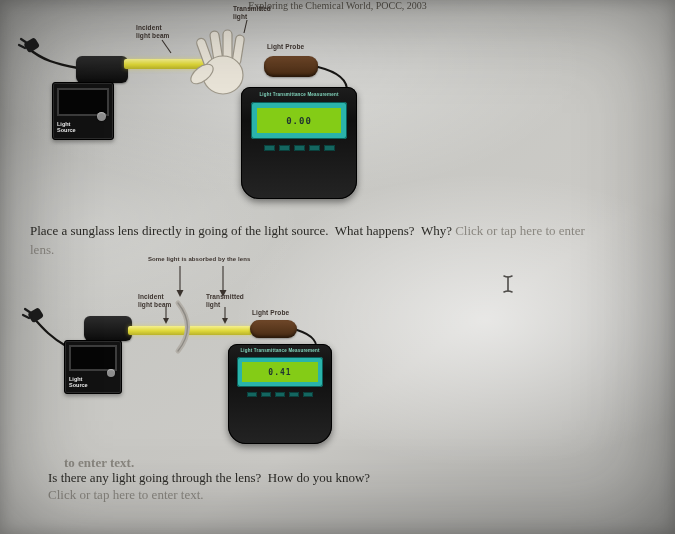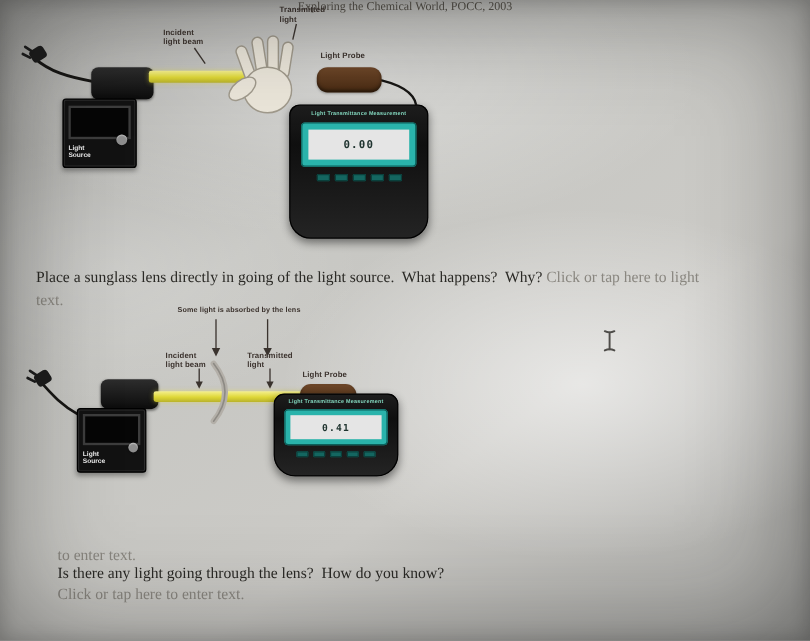--- a/index.html
+++ b/index.html
@@ -75,45 +75,45 @@
 
   
   .meter { position:absolute; z-index:2;
            background:linear-gradient(#1e1e1e,#0f0f0f 30%,#242424);
            border-radius:9px 9px 18px 18px;
            box-shadow:0 3px 7px rgba(0,0,0,.45), inset 0 0 0 1px #000; }
   .meter-title { position:absolute; left:0; right:0; text-align:center;
                  font:700 4.5px/1 "Liberation Sans",sans-serif; color:#82d5bd; letter-spacing:.2px; }
   .meter-frame { position:absolute; background:#2ab3ab; border-radius:3px;
                  box-shadow: inset 0 0 0 1px #0b615c; }
-  .meter-screen { position:absolute; inset:6px; background:#e5e5e5;
+  .meter-screen { position:absolute; inset:6px; background:#84cc16;
                   display:flex; align-items:center; justify-content:center;
                   font:700 9px "DejaVu Sans Mono",monospace; color:#203430; letter-spacing:1px; }
   .meter-buttons { position:absolute; left:0; right:0; display:flex; justify-content:center; gap:4px; }
   .meter-buttons span { width:11px; height:6px; background:#146660; border-radius:1px;
                         box-shadow: inset 0 0 0 1px #0a403c; }
   .m1 { left:241px; top:87px; width:116px; height:112px; }
   .m1 .meter-title { top:6px; }
   .m1 .meter-frame { left:10px; top:15px; width:96px; height:37px; }
   .m1 .meter-buttons { top:58px; }
-  .m2 { left:228px; top:328px; width:104px; height:69px; }
+  .m2 { left:228px; top:344px; width:104px; height:100px; }
   .m2 .meter-title { top:5px; }
   .m2 .meter-frame { left:9px; top:13px; width:86px; height:30px; }
   .m2 .meter-screen { inset:5px; font-size:8px; }
   .m2 .meter-buttons { top:48px; }
   .m2 .meter-buttons span { width:10px; height:5px; }
 
   
   .serif { position:absolute; z-index:5; white-space:pre;
            font:13px/1.25 "Liberation Serif",serif; color:#2b2a26; }
   .gray { color:#8a8780; }
   .q1-line1 { left:30px; top:223px; }
   .q1-line2 { left:30px; top:242px; }
   .mr-line  { left:436px; top:435px; }
-  .ph-cont  { left:48px; top:455px; }
+  .ph-cont  { left:64px; top:455px;font-weight:bold; }
   .q2-line  { left:48px; top:470px; }
   .q2-ph    { left:48px; top:487px; }
   .footer   { left:0; top:513px; width:675px; text-align:center; z-index:5;
               font:10px "Liberation Serif",serif; color:#57534b; white-space:pre; }
   .cursor { left:501px; top:274px; width:14px; height:20px; z-index:6; }
 </style>
 </head>
 <body>
 
 <div class="photo">
@@ -185,22 +185,22 @@
         <span></span>
     </div>
   </div>
 
   <div class="lbl pre d1-transmitted">Transmitted
 light</div>
   <div class="lbl pre d1-incident">Incident
 light beam</div>
   <div class="lbl d1-probe-lbl">Light Probe</div>
 
-  <div class="serif q1-line1"><span>Place a sunglass lens directly in going of the light source.  What happens?  Why?</span> <span class="gray">Click or tap here to light</span></div>
-  <div class="serif q1-line2"><span class="gray">text.</span></div>
+  <div class="serif q1-line1"><span>Place a sunglass lens directly in going of the light source.  What happens?  Why?</span> <span class="gray">Click or tap here to enter</span></div>
+  <div class="serif q1-line2"><span class="gray">lens.</span></div>
 
   <svg class="a plug2" viewBox="0 0 30 26">
     <g stroke="#1c1c1c" stroke-width="2.2" fill="none" stroke-linecap="round">
       <path d="M5,6 L11,10"></path>
         <path d="M3,12 L9,15"></path>
     </g>
     <rect x="9" y="7" width="13" height="11" rx="3" fill="#1c1c1c" transform="rotate(-32 15 12)"></rect>
   </svg>
 
   <div class="src-head s2-head"></div>

